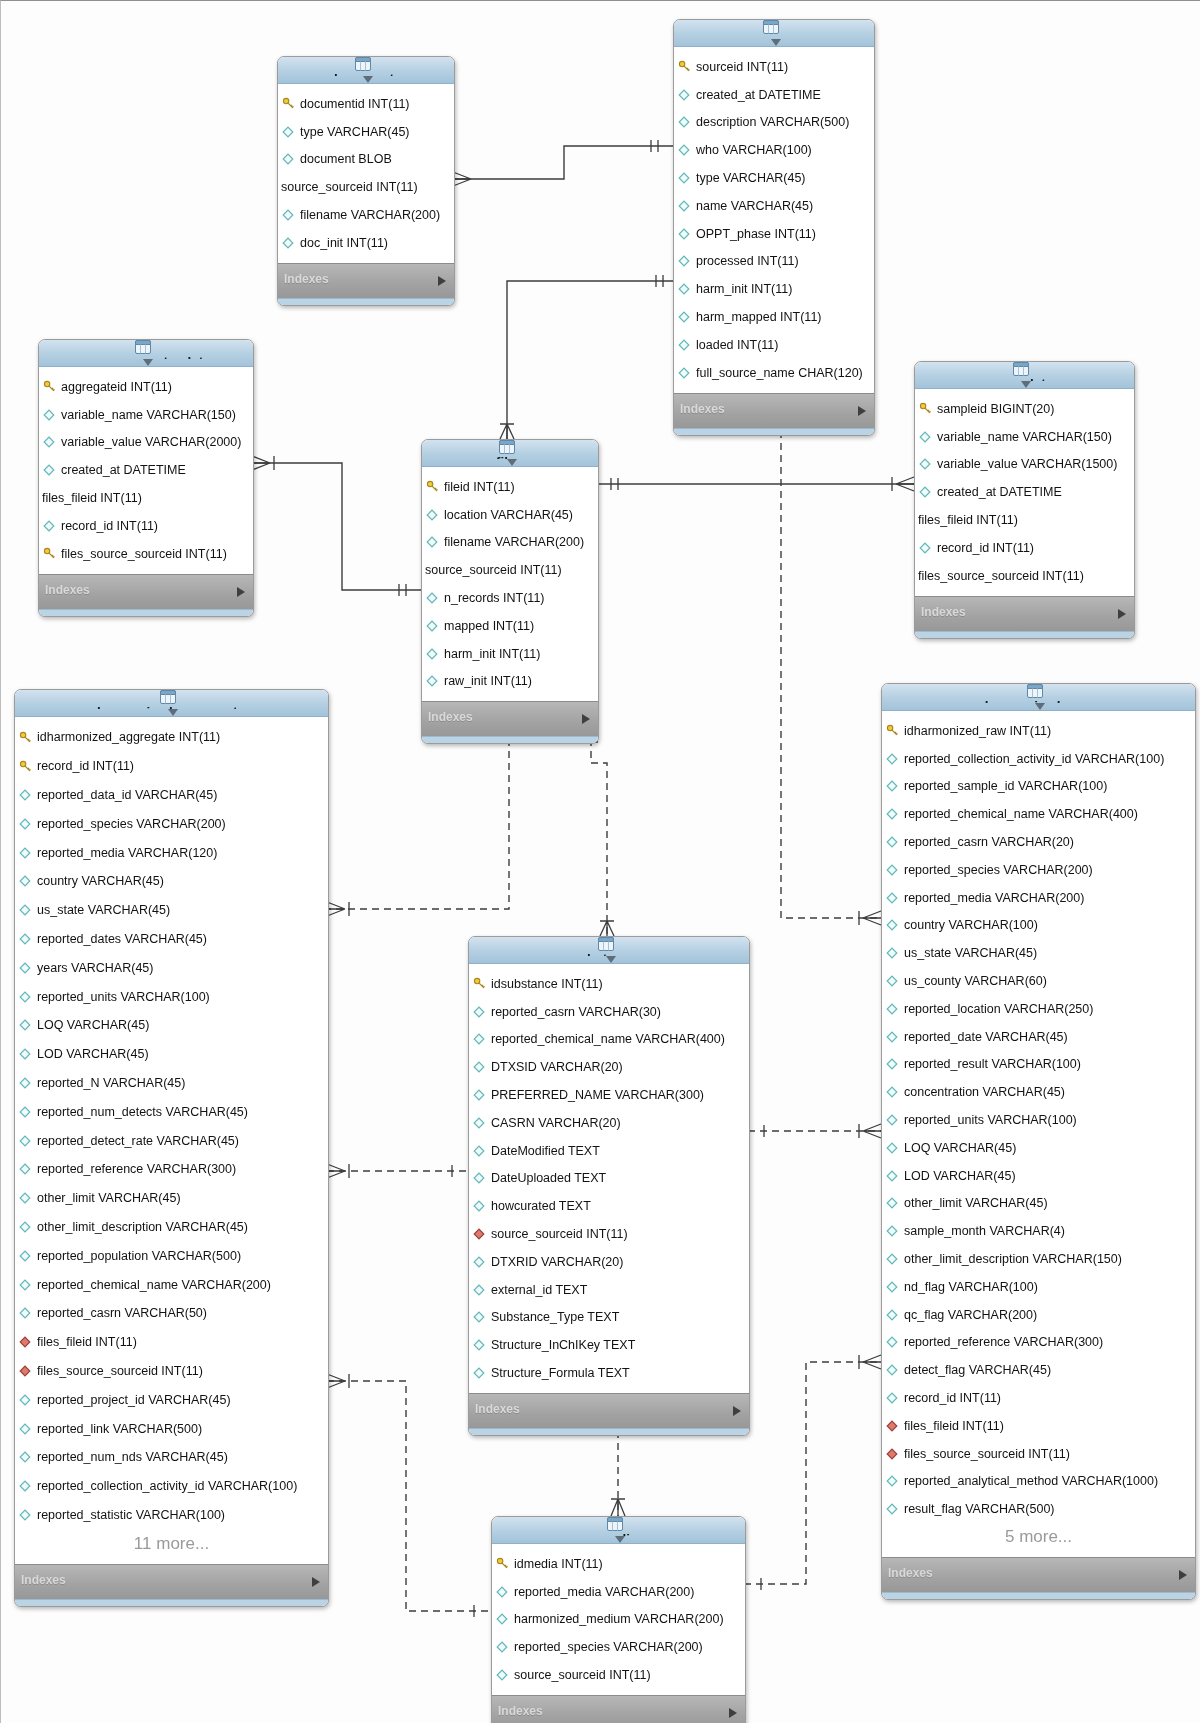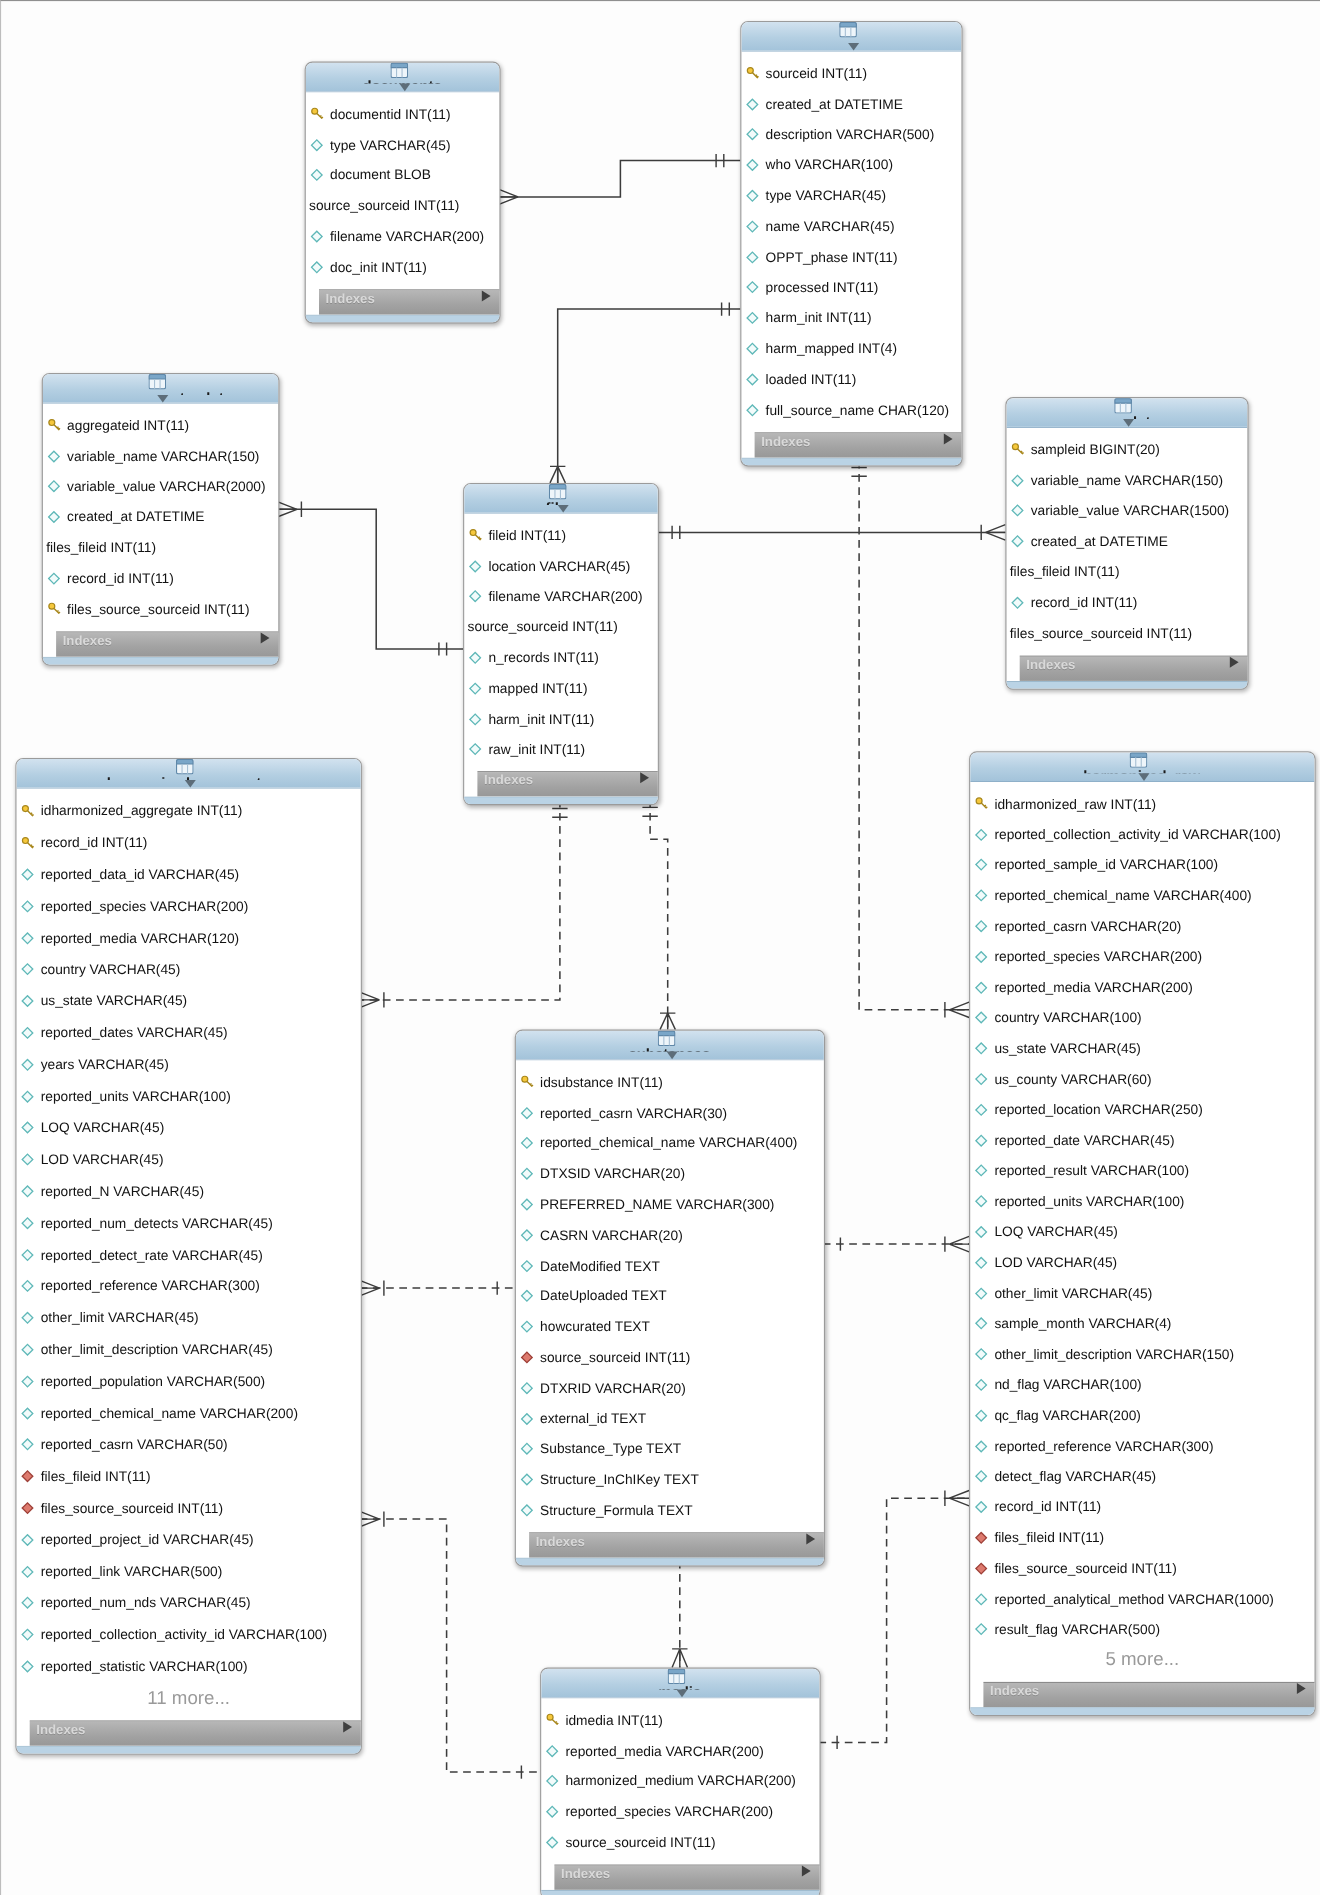--- a/index.html
+++ b/index.html
@@ -33,23 +33,23 @@
   .t-body{padding:6px 0;}
   .f-row{
     display:flex;align-items:center;height:var(--rh);
     padding:0 4px 0 4px;font-size:12.5px;color:#121212;
     white-space:nowrap;overflow:hidden;
   }
   .f-ic{display:inline-flex;width:13px;margin-right:5px;flex:none;}
   .f-row.noicon{padding-left:3px;}
   .more-note{height:var(--rh);display:flex;align-items:center;justify-content:center;font-size:17px;color:#9a9a9a;}
   .t-footer{
-    display:flex;align-items:flex-start;height:22px;
+    display:flex;align-items:flex-end;height:22px;
     background:linear-gradient(#b7b7b7 0%,#a2a2a2 60%,#989898 100%);
-    border-top:1px solid #8b8b8b;padding:0 8px 0 6px;margin-left:12px;
+    border-top:1px solid #8b8b8b;padding:0 8px 12px 6px;
   }
   .t-footer-label{font-size:12px;font-weight:bold;color:#d9d9d9;flex:1;text-shadow:0 1px 0 rgba(0,0,0,0.15);}
   .t-expand{width:0;height:0;border-top:5px solid transparent;border-bottom:5px solid transparent;border-left:8px solid #3f3f3f;}
   .t-bottom{height:6px;background:#bad3e5;border-top:1px solid #9cb9cd;border-radius:0 0 6px 6px;}
 </style>
 </head>
 <body>
 
 <div class="canvas">
 
@@ -254,21 +254,21 @@
             </svg>
           </span>
           <span>harm_init INT(11)</span>
         </div>
         <div class="f-row">
           <span class="f-ic">
             <svg width="12" height="12" viewBox="0 0 12 12">
               <rect x="2.6" y="2.6" width="6.8" height="6.8" transform="rotate(45 6 6)" fill="#f2fbfb" stroke="#5fb8b8" stroke-width="1.2"></rect>
             </svg>
           </span>
-          <span>harm_mapped INT(4)</span>
+          <span>harm_mapped INT(11)</span>
         </div>
         <div class="f-row">
           <span class="f-ic">
             <svg width="12" height="12" viewBox="0 0 12 12">
               <rect x="2.6" y="2.6" width="6.8" height="6.8" transform="rotate(45 6 6)" fill="#f2fbfb" stroke="#5fb8b8" stroke-width="1.2"></rect>
             </svg>
           </span>
           <span>loaded INT(11)</span>
         </div>
         <div class="f-row">
@@ -1017,20 +1017,28 @@
             </svg>
           </span>
           <span>reported_result VARCHAR(100)</span>
         </div>
         <div class="f-row">
           <span class="f-ic">
             <svg width="12" height="12" viewBox="0 0 12 12">
               <rect x="2.6" y="2.6" width="6.8" height="6.8" transform="rotate(45 6 6)" fill="#f2fbfb" stroke="#5fb8b8" stroke-width="1.2"></rect>
             </svg>
           </span>
+          <span>concentration VARCHAR(45)</span>
+        </div>
+        <div class="f-row">
+          <span class="f-ic">
+            <svg width="12" height="12" viewBox="0 0 12 12">
+              <rect x="2.6" y="2.6" width="6.8" height="6.8" transform="rotate(45 6 6)" fill="#f2fbfb" stroke="#5fb8b8" stroke-width="1.2"></rect>
+            </svg>
+          </span>
           <span>reported_units VARCHAR(100)</span>
         </div>
         <div class="f-row">
           <span class="f-ic">
             <svg width="12" height="12" viewBox="0 0 12 12">
               <rect x="2.6" y="2.6" width="6.8" height="6.8" transform="rotate(45 6 6)" fill="#f2fbfb" stroke="#5fb8b8" stroke-width="1.2"></rect>
             </svg>
           </span>
           <span>LOQ VARCHAR(45)</span>
         </div>

